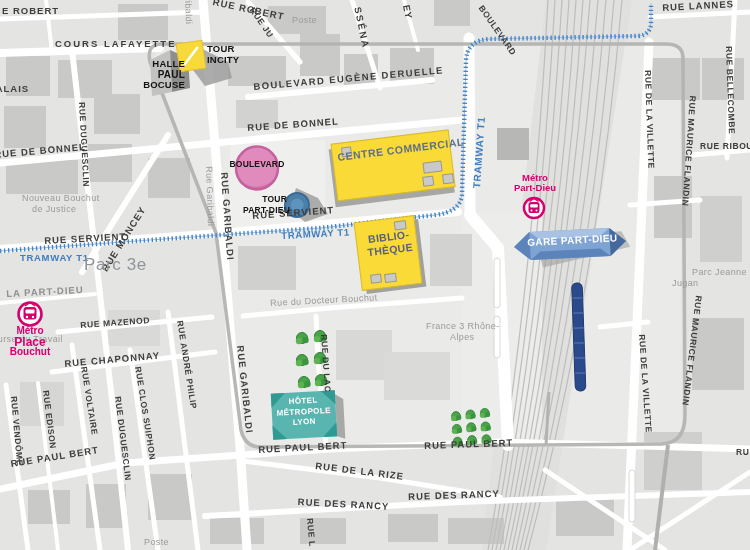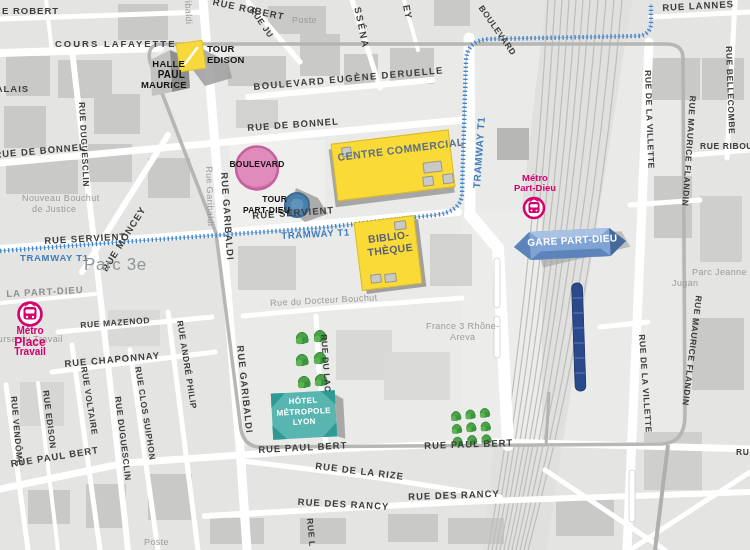--- a/index.html
+++ b/index.html
@@ -268,25 +268,25 @@
   <span class="lbl st v" style="left:411px;top:4px;transform:rotate(80deg);">EY</span>
   <span class="lbl stg" style="left:292px;top:16px;">Poste</span>
   <span class="lbl st v" style="left:662px;top:3px;transform:rotate(-3deg);">RUE LANNES</span>
   <span class="lbl st" style="left:55px;top:39px;letter-spacing:2px;">COURS LAFAYETTE</span>
   <span class="lbl st" style="left:-11px;top:84px;">PALAIS</span>
   <span class="lbl st v sm" style="left:484px;top:4px;transform:rotate(55deg);">BOULEVARD</span>
 
   <div class="lbl blk" style="left:112px;top:59px;width:44px;text-align:right;margin-left:29px;">
     <span class="poi" style="font-size:9.5px;line-height:10.5px;">HALLE</span>
     <span class="poi" style="font-size:10px;line-height:10.5px;">PAUL</span>
-    <span class="poi" style="font-size:9.5px;line-height:10.5px;">MAURICE</span>
+    <span class="poi" style="font-size:9.5px;line-height:10.5px;">BOCUSE</span>
   </div>
   <div class="lbl blk" style="left:207px;top:43px;">
     <span class="poi" style="font-size:9.5px;line-height:11px;">TOUR</span>
-    <span class="poi" style="font-size:9.5px;line-height:11px;">EDISON</span>
+    <span class="poi" style="font-size:9.5px;line-height:11px;">INCITY</span>
   </div>
 
   <span class="lbl st v" style="left:253px;top:82px;transform:rotate(-5deg);letter-spacing:1.4px;">BOULEVARD EUGÈNE DERUELLE</span>
   <span class="lbl st v" style="left:247px;top:123px;transform:rotate(-4deg);">RUE DE BONNEL</span>
   <span class="lbl st v" style="left:-6px;top:150px;transform:rotate(-5deg);">RUE DE BONNEL</span>
   <span class="lbl st v" style="left:44px;top:236px;transform:rotate(-3deg);">RUE SERVIENT</span>
   <span class="lbl tram" style="left:20px;top:253px;">TRAMWAY T1</span>
   <span class="lbl st v" style="left:252px;top:211px;transform:rotate(-4deg);">RUE SERVIENT</span>
   <span class="lbl tram v" style="left:281px;top:231px;transform:rotate(-3deg);">TRAMWAY T1</span>
   <span class="lbl tram v" style="left:472px;top:188px;transform:rotate(-86deg);font-size:10px;">TRAMWAY T1</span>
@@ -309,37 +309,37 @@
   <span class="lbl big" style="left:84px;top:256px;">Parc 3e</span>
   <span class="lbl caps-gray v" style="left:6px;top:289px;transform:rotate(-3deg);">LA PART-DIEU</span>
   <span class="lbl stg" style="left:22px;top:194px;">Nouveau Bouchut</span>
   <span class="lbl stg" style="left:32px;top:205px;">de Justice</span>
   <span class="lbl stg" style="left:-14px;top:335px;">Bourse du Travail</span>
   <span class="lbl stg" style="left:144px;top:538px;">Poste</span>
 
   <div class="lbl blk" style="left:2px;top:326px;width:56px;text-align:center;">
     <span class="pinkb" style="font-size:10px;line-height:10.5px;">Métro</span>
     <span class="pinkb" style="font-size:12px;line-height:10.5px;">Place</span>
-    <span class="pinkb" style="font-size:10px;line-height:10.5px;">Travail</span>
+    <span class="pinkb" style="font-size:10px;line-height:10.5px;">Bouchut</span>
   </div>
 
   <span class="lbl poi v" style="left:337px;top:152px;transform:rotate(-7deg);font-size:10.5px;font-weight:800;color:#5e7186;letter-spacing:.5px;">CENTRE COMMERCIAL</span>
   <div class="lbl blk v" style="left:360px;top:234px;width:56px;text-align:center;transform:rotate(-7deg);">
     <span style="font-size:10.5px;font-weight:800;color:#59627a;line-height:12.5px;letter-spacing:.3px;">BIBLIO-</span>
     <span style="font-size:10.5px;font-weight:800;color:#59627a;line-height:12.5px;letter-spacing:.3px;">THÈQUE</span>
   </div>
   <span class="lbl poi" style="left:229px;top:160px;width:56px;text-align:center;">BOULEVARD</span>
   <div class="lbl blk" style="left:243px;top:194px;width:44px;text-align:right;">
     <span class="poi" style="line-height:10.5px;">TOUR</span>
     <span class="poi" style="line-height:10.5px;">PART-DIEU</span>
   </div>
   <span class="lbl stg v" style="left:270px;top:299px;transform:rotate(-3deg);">Rue du Docteur Bouchut</span>
   <span class="lbl st v sm" style="left:328px;top:334px;transform:rotate(86deg);">RUE DU LAC</span>
   <span class="lbl stg" style="left:426px;top:322px;">France 3 Rhône-</span>
-  <span class="lbl stg" style="left:450px;top:333px;">Areva</span>
+  <span class="lbl stg" style="left:450px;top:333px;">Alpes</span>
   <div class="lbl blk v" style="left:271px;top:398px;width:64px;text-align:center;transform:rotate(-3deg);">
     <span style="font-size:8px;font-weight:800;color:#ffffff;line-height:10.5px;letter-spacing:.4px;">HÔTEL</span>
     <span style="font-size:8px;font-weight:800;color:#ffffff;line-height:10.5px;letter-spacing:.4px;">MÉTROPOLE</span>
     <span style="font-size:8px;font-weight:800;color:#ffffff;line-height:10.5px;letter-spacing:.4px;">LYON</span>
   </div>
 
   <div class="lbl blk" style="left:503px;top:173px;width:64px;text-align:center;">
     <span class="pinkb" style="font-size:9.5px;line-height:10px;">Métro</span>
     <span class="pinkb" style="font-size:9.5px;line-height:10px;">Part-Dieu</span>
   </div>

